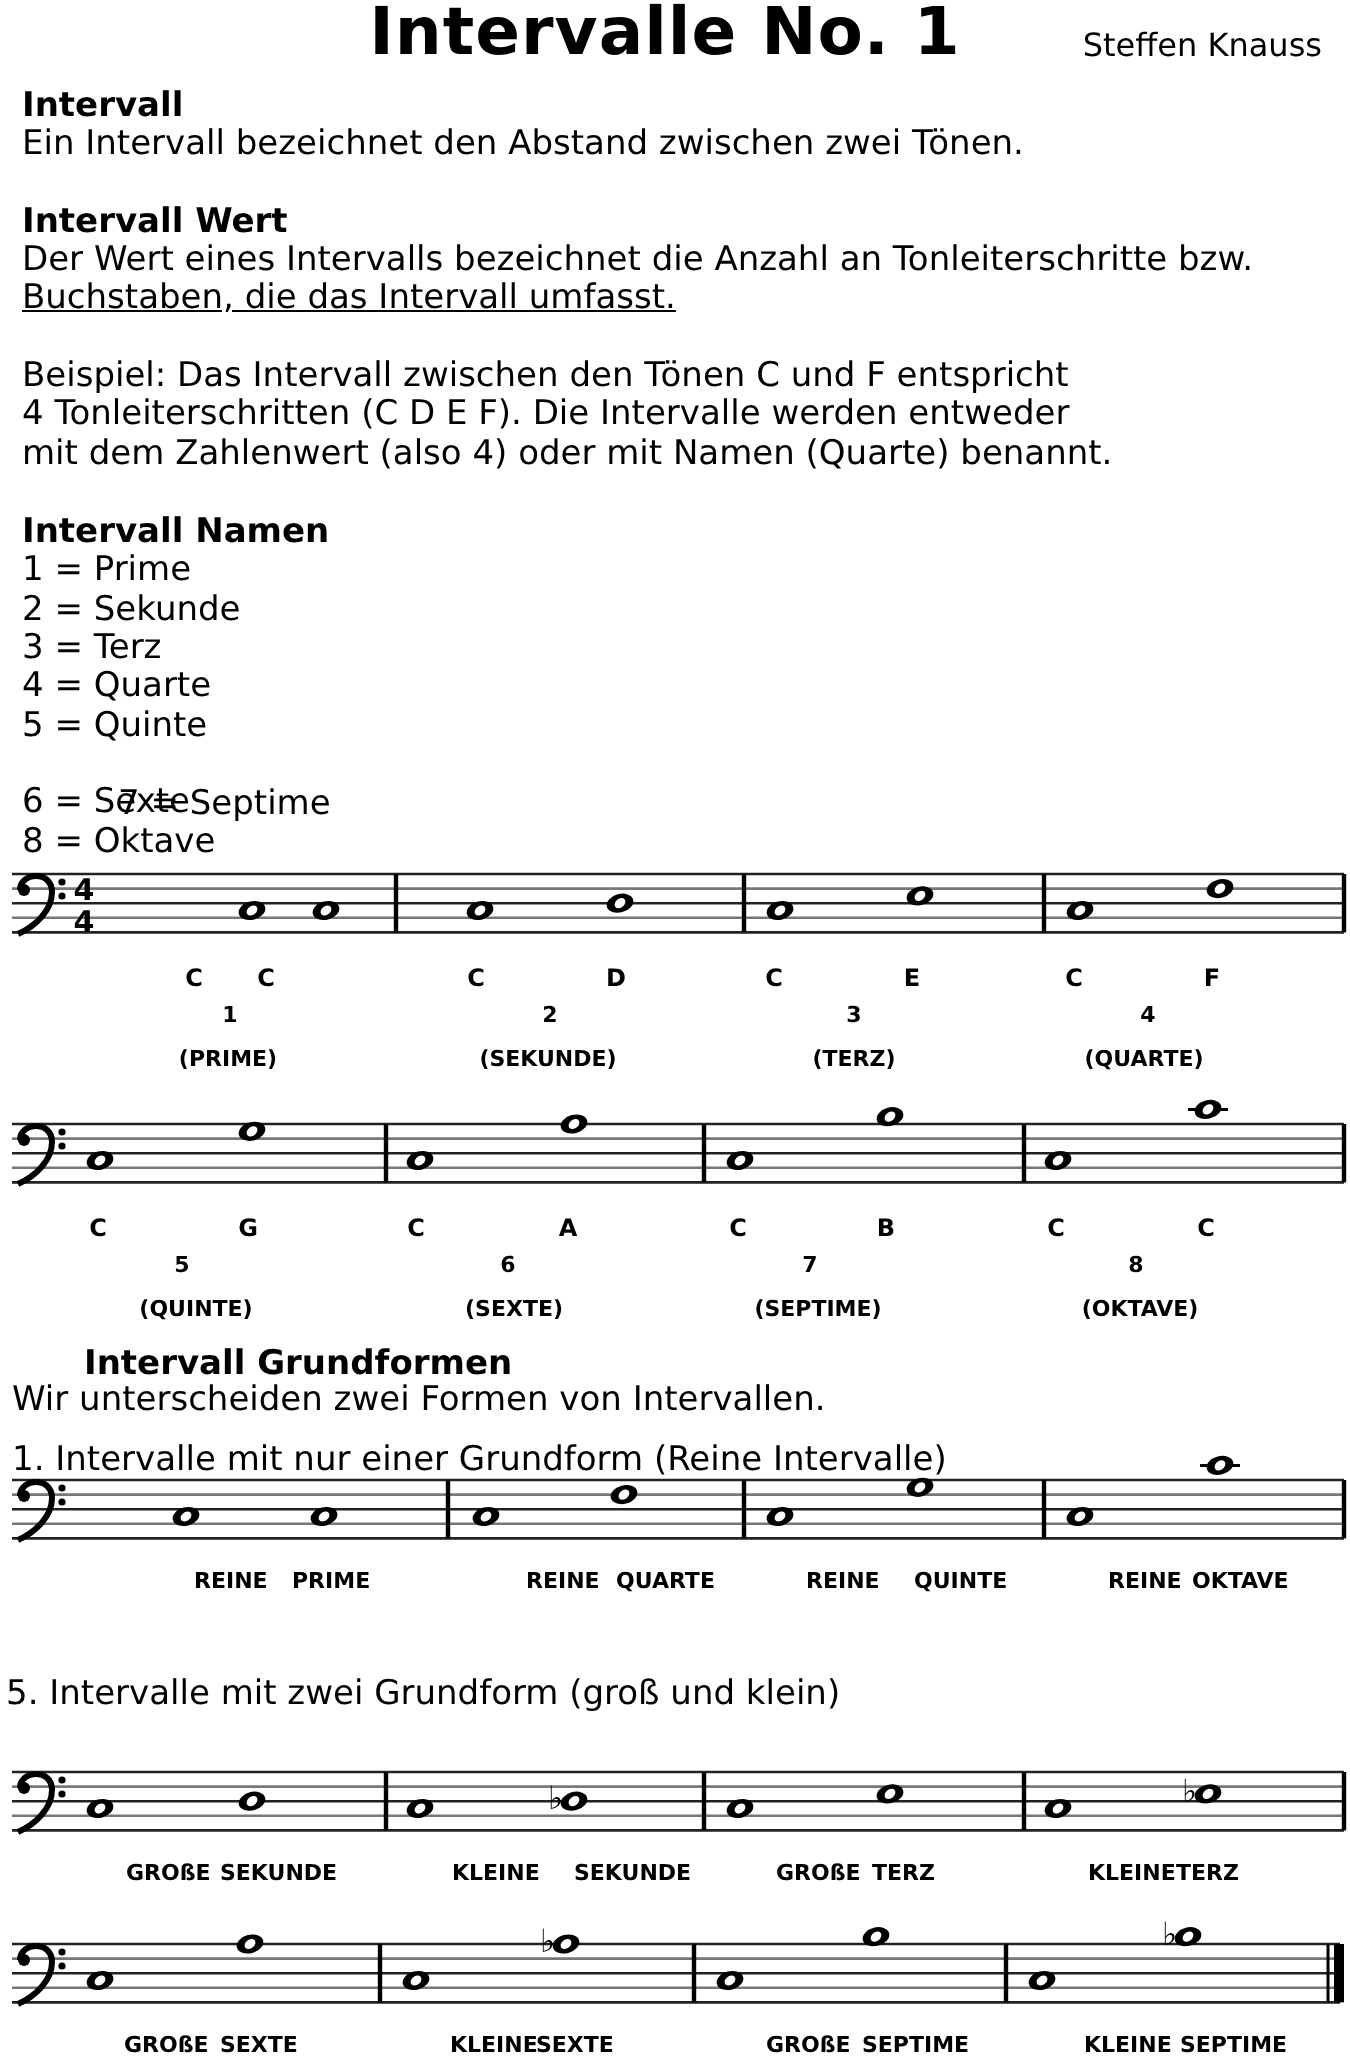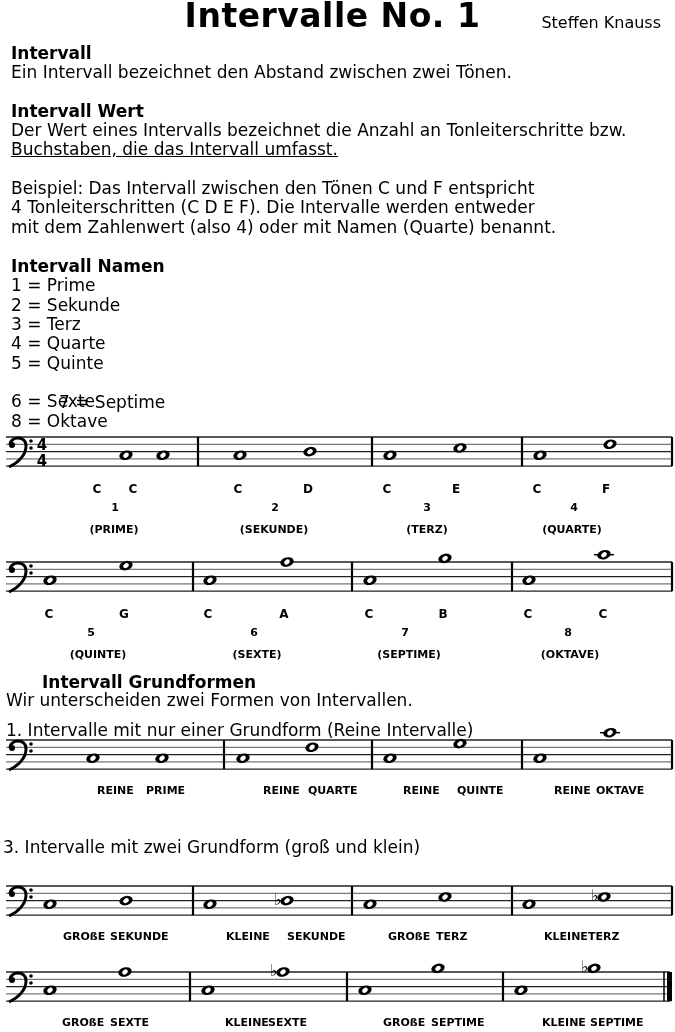--- a/index.html
+++ b/index.html
@@ -37,21 +37,21 @@
 <div class="txt" style="top:315px;">3 = Terz</div>
 <div class="txt" style="top:334px;">4 = Quarte</div>
 <div class="txt" style="top:354px;text-align:right;">5 = Quinte</div>
 <div class="txt" style="top:392px;">6 = Sexte</div>
 <div class="txt" style="top:393px;margin-left:48px;">7 = Septime</div>
 <div class="txt" style="top:412px;">8 = Oktave</div>
 
 <div class="txt heading" style="top:673px; left:6px;margin-left:36px;">Intervall Grundformen</div>
 <div class="txt" style="top:691px; left:6px;">Wir unterscheiden zwei Formen von Intervallen.</div>
 <div class="txt" style="top:710px; left:6px;margin-top:11px;">1. Intervalle mit nur einer Grundform (Reine Intervalle)</div>
-<div class="txt" style="top:838px; left:3px;">3. Intervalle mit zwei Grundform (groß und klein)</div>
+<div class="txt" style="top:838px; left:3px;">5. Intervalle mit zwei Grundform (groß und klein)</div>
 
 <div id="staves">
     <svg class="staff" width="675" height="110" style="top: 417px;">
       <line x1="6" x2="672" y1="20" y2="20" stroke="#222" stroke-width="1.3"></line>
       <line x1="6" x2="672" y1="27.3" y2="27.3" stroke="#777" stroke-width="1.3"></line>
       <line x1="6" x2="672" y1="34.6" y2="34.6" stroke="#222" stroke-width="1.3"></line>
       <line x1="6" x2="672" y1="41.9" y2="41.9" stroke="#777" stroke-width="1.3"></line>
       <line x1="6" x2="672" y1="49.2" y2="49.2" stroke="#222" stroke-width="1.3"></line>
       <g>
         <path d="M10 28 C10 19, 26 18, 26 29 C26 38, 18 46, 9 50" fill="none" stroke="#000" stroke-width="3"></path>

